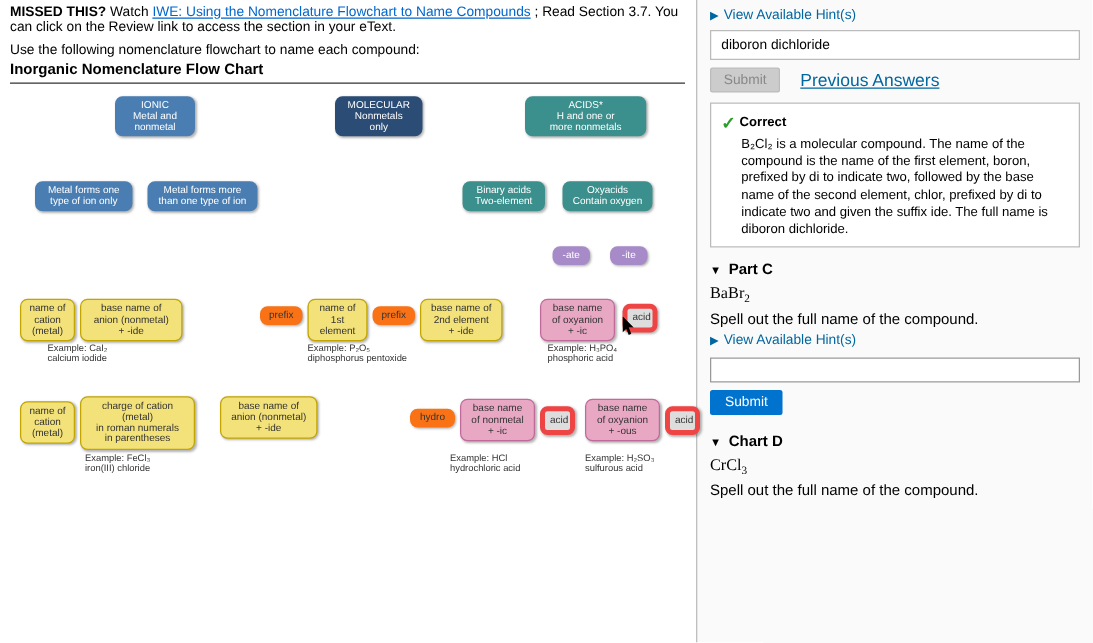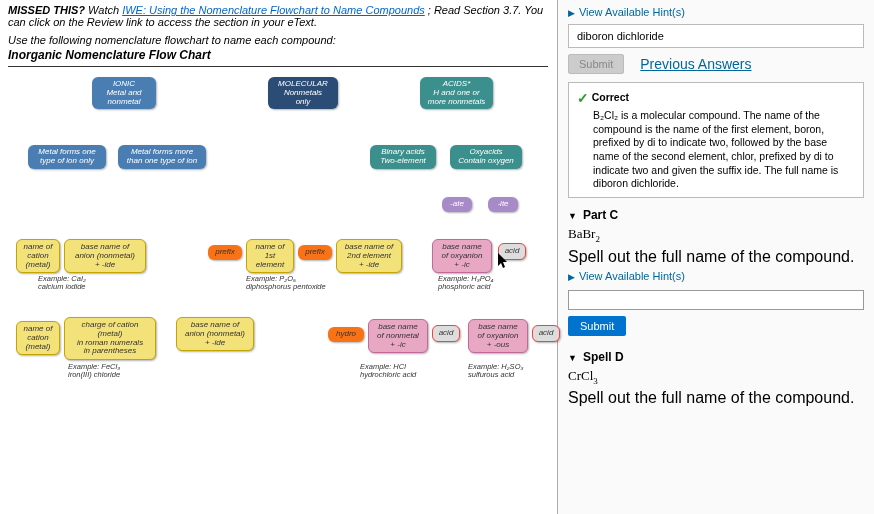--- a/index.html
+++ b/index.html
@@ -1,69 +1,69 @@
 <!DOCTYPE html>
 <html><head>
 <meta charset="utf-8">
 <style>
   * { margin: 0; padding: 0; box-sizing: border-box; }
   body { font-family: Arial, sans-serif; font-size: 11px; background: #fff; display: flex; width: 874px; height: 514px; overflow: hidden; }
-  .left { width: 558px; padding: 4px 8px; border-right: 1px solid #aaa; font-style: italic; }
+  .left { width: 558px; padding: 4px 8px; border-right: 1px solid #aaa; }
   .right { width: 316px; padding: 4px 10px; background: #fafafa; }
   .missed { font-weight: bold; font-size: 11px; }
   .missed-text { font-weight: normal; }
   .link { color: #0066cc; text-decoration: underline; }
   .intro { margin: 6px 0 2px; font-size: 11px; }
   .fc-title { text-align: left; font-weight: bold; font-size: 12px; margin: 2px 0 4px; }
   .flowchart { position: relative; width: 540px; height: 400px; border-top: 1px solid #333; }
   .node { position: absolute; border-radius: 6px; padding: 3px 4px; text-align: center; font-size: 8px; box-shadow: 1px 1px 2px rgba(0,0,0,.3); line-height: 1.1; }
   .blue { background: #4a7eb2; color: #fff; }
   .teal { background: #3b8f8c; color: #fff; }
   .navy { background: #2b4d75; color: #fff; }
   .yellow { background: #f3e27a; color: #333; border: 1px solid #c2a500; }
   .pink { background: #e8a8c4; color: #333; border: 1px solid #c06a9a; }
   .purple { background: #a78bc8; color: #fff; }
   .green { background: #f97316; color: #333; }
-  .gray { background: #ddd; color: #333; border: 1px solid #ef4444; }
+  .gray { background: #ddd; color: #333; border: 4px solid #ef4444; }
   .lbl { position: absolute; font-size: 7.5px; color: #333; text-align: left; line-height: 1.05; }
   .hint-hdr { color: #0066a0; font-size: 11px; cursor: pointer; display: flex; align-items: center; gap: 4px; margin: 2px 0 6px; }
   .tri::before { content: "▶"; font-size: 9px; }
   .tri-down::before { content: "▼"; font-size: 9px; }
   .ans-box { border: 1px solid #bbb; background: #fff; padding: 5px 8px; margin-bottom: 6px; font-size: 11px; }
   .btn-row { display: flex; gap: 16px; align-items: center; margin-bottom: 8px; }
   .btn-submit-gray { background: #ccc; color: #888; border: 1px solid #bbb; padding: 3px 10px; font-size: 11px; border-radius: 2px; }
   .btn-submit { background: #0073cf; color: #fff; border: none; padding: 4px 12px; font-size: 11px; border-radius: 2px; cursor: pointer; }
   .prev { color: #0066a0; text-decoration: underline; font-size: 14px; cursor: pointer; }
   .fb-box { border: 1px solid #bbb; background: #fff; padding: 6px 8px; margin-bottom: 10px; font-size: 10.5px; line-height: 1.3; }
   .chk { color: #2a9d2a; font-weight: bold; font-size: 14px; vertical-align: middle; }
   .fb-title { font-weight: bold; }
   .part { font-weight: bold; font-size: 12px; margin: 6px 0 4px; display: flex; align-items: center; gap: 6px; }
   .formula { font-family: "Times New Roman", serif; font-size: 13px; margin: 4px 0; }
   .sub { vertical-align: sub; font-size: 9px; }
-  .prompt { font-size: 16px; margin-bottom: 4px; }
+  .prompt { font-size: 12px; margin-bottom: 4px; }
   .input-box { width: 100%; border: 1px solid #999; padding: 3px; font-size: 11px; margin: 2px 0 6px; }
 </style>
 </head>
 <body>
 
 <div class="left">
   <div>
     <span class="missed">MISSED THIS?</span>
     <span class="missed-text">Watch</span>
     <a class="link">IWE: Using the Nomenclature Flowchart to Name Compounds</a>
     <span class="missed-text">; Read Section 3.7. You can click on the Review link to access the section in your eText.</span>
   </div>
   <div class="intro">Use the following nomenclature flowchart to name each compound:</div>
   <div class="fc-title">Inorganic Nomenclature Flow Chart</div>
 
   <div class="flowchart">
 
     <div class="node blue" style="left:84px; top:10px; width:64px">IONIC<br>Metal and<br>nonmetal</div>
     <div class="node navy" style="left:260px; top:10px; width:70px">MOLECULAR<br>Nonmetals<br>only</div>
-    <div class="node teal" style="left:412px; top:10px; width:73px">ACIDS*<br>H and one or<br>more nonmetals</div>
+    <div class="node teal" style="left:412px; top:10px; width:97px">ACIDS*<br>H and one or<br>more nonmetals</div>
 
     <div class="node blue" style="left:20px; top:78px; width:78px">Metal forms one<br>type of ion only</div>
     <div class="node blue" style="left:110px; top:78px; width:88px">Metal forms more<br>than one type of ion</div>
     <div class="node teal" style="left:362px; top:78px; width:66px">Binary acids<br>Two-element</div>
     <div class="node teal" style="left:442px; top:78px; width:72px">Oxyacids<br>Contain oxygen</div>
 
     <div class="node purple" style="left:434px; top:130px; width:30px">-ate</div>
     <div class="node purple" style="left:480px; top:130px; width:30px">-ite</div>
 
     <div class="node yellow" style="left:8px; top:172px; width:44px">name of<br>cation<br>(metal)</div>
@@ -121,17 +121,17 @@
   <div class="prompt">Spell out the full name of the compound.</div>
   <div class="hint-hdr">
       <span class="tri"></span>
       <span>View Available Hint(s)</span>
     </div>
   <input class="input-box" type="text" style="">
   <button class="btn-submit">Submit</button>
 
   <div class="part" style="margin-top:14px">
       <span class="tri-down"></span>
-      <span>Spell D</span>
+      <span>Chart D</span>
     </div>
   <div class="formula">CrCl<span class="sub">3</span></div>
   <div class="prompt">Spell out the full name of the compound.</div>
 </div>
 
 </body></html>

